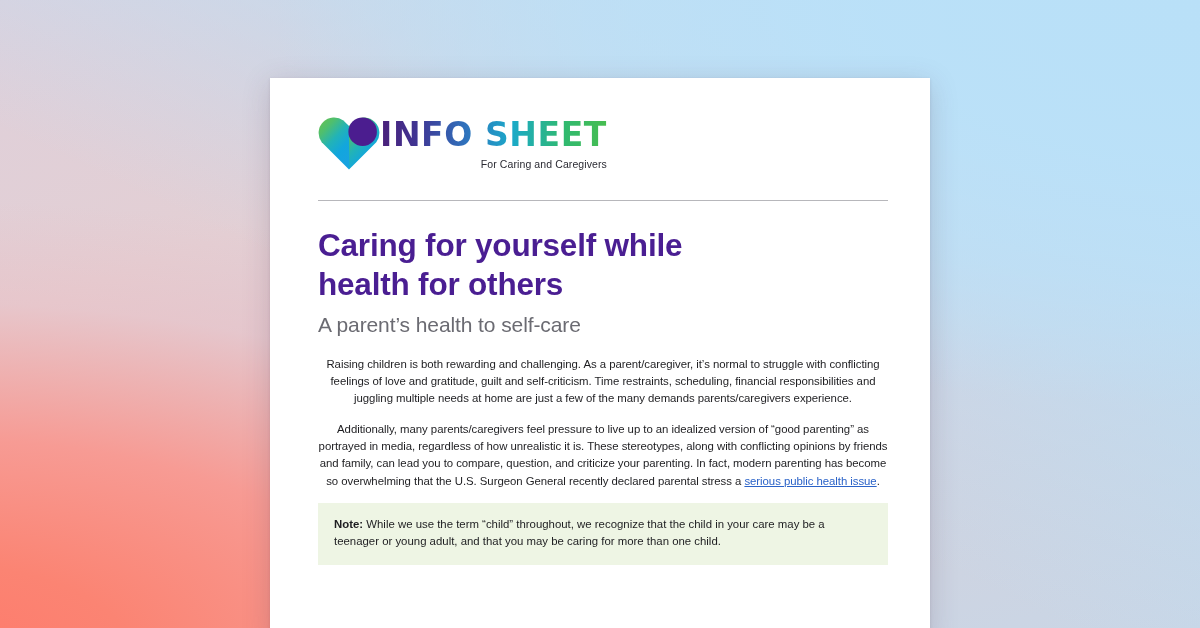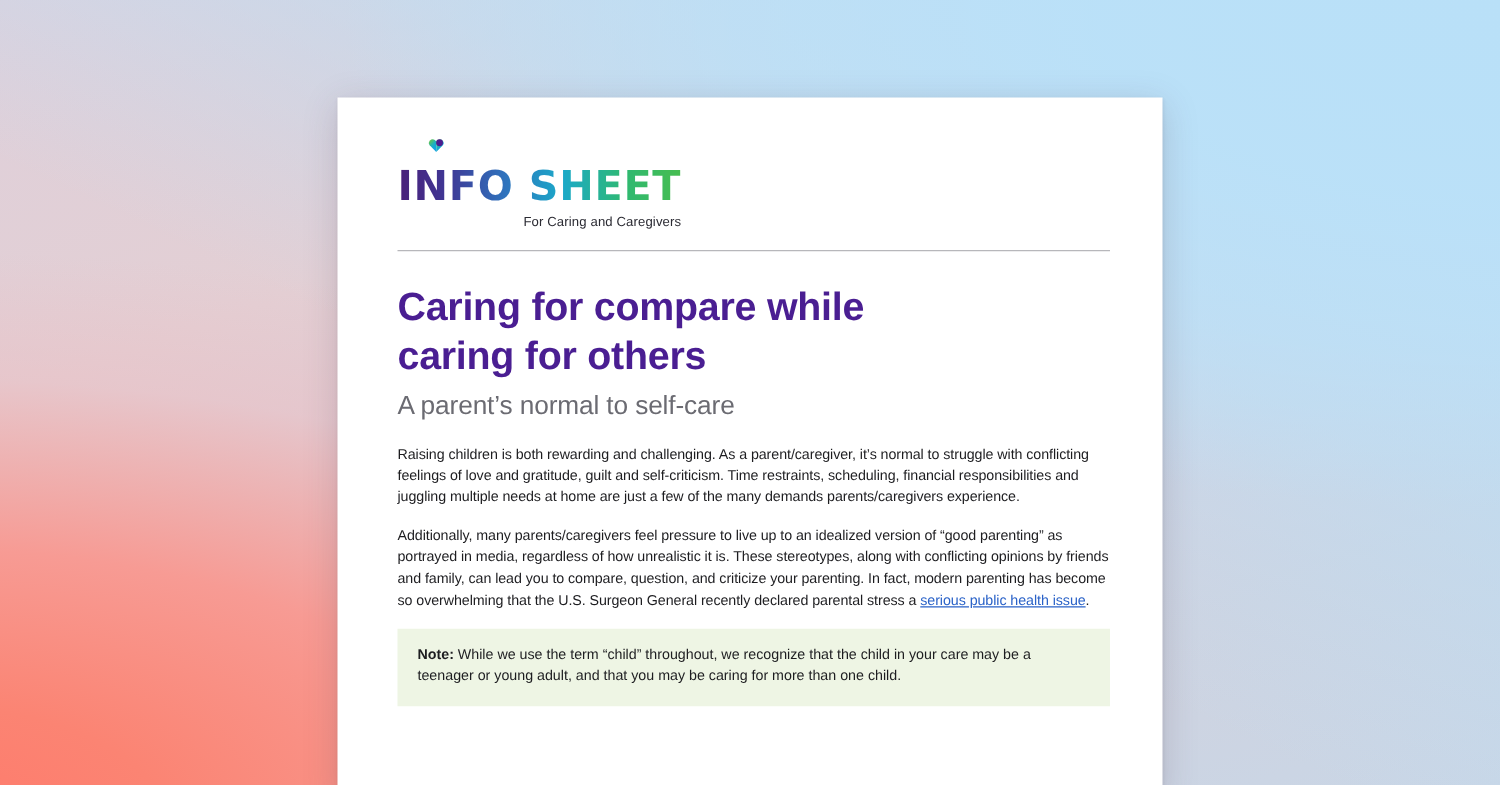--- a/index.html
+++ b/index.html
@@ -47,23 +47,22 @@
     overflow: hidden;
   }
   #doc-inner {
     padding: 30px 42px 0 48px;
   }
 
   
   #doc-header {
     display: flex;
     align-items: flex-start;
-    justify-content: center;
+    justify-content: flex-start;
     height: 76px;
-    flex-direction: column;
   }
   #brand-logo { width: 62px; height: 62px; display: block; margin-top: 2px; margin-left: 0px; }
 
   #masthead { text-align: right; padding-top: 10px; }
   #info-sheet-title {
     font-size: 33px;
     font-weight: 800;
     letter-spacing: 0.6px;
     line-height: 1;
     background: linear-gradient(90deg, #4b2079 0%, #3f3694 17%, #2f73bd 38%, #1ba9c9 58%, #2fb972 80%, #47bd4f 100%);
@@ -104,20 +103,21 @@
     letter-spacing: -0.1px;
   }
 
   
   .body-para {
     color: #1d1d20;
     font-size: 11.4px;
     line-height: 1.52;
     margin: 0 0 13px 0;
     letter-spacing: -0.05px;
+    text-align: center;
   }
   #body-copy { margin-top: 17px; }
   .inline-link {
     color: #2a62c8;
     margin-top: 24px;
   }
 
   
   #note-box {
     background: #eef5e4;
@@ -159,22 +159,22 @@
       </svg>
 
       <div id="masthead">
         <div id="info-sheet-title">INFO SHEET</div>
         <div id="info-sheet-subtitle">For Caring and Caregivers</div>
       </div>
     </div>
 
     <div id="header-divider"></div>
 
-    <h1 id="page-title">Caring for compare while caring for others</h1>
-    <h2 id="page-subtitle">A parent’s normal to self-care</h2>
+    <h1 id="page-title">Caring for yourself while health for others</h1>
+    <h2 id="page-subtitle">A parent’s health to self-care</h2>
 
     <div id="body-copy">
 
       <p class="body-para">Raising children is both rewarding and challenging. As a parent/caregiver, it’s normal to struggle with conflicting feelings of love and gratitude, guilt and self-criticism. Time restraints, scheduling, financial responsibilities and juggling multiple needs at home are just a few of the many demands parents/caregivers experience.</p>
 
       <p class="body-para"><span>Additionally, many parents/caregivers feel pressure to live up to an idealized version of “good parenting” as portrayed in media, regardless of how unrealistic it is. These stereotypes, along with conflicting opinions by friends and family, can lead you to compare, question, and criticize your parenting. In fact, modern parenting has become so overwhelming that the U.S. Surgeon General recently declared parental stress a </span><a class="inline-link" href="#">serious public health issue</a><span>.</span></p>
 
 
 
       <div id="note-box">

